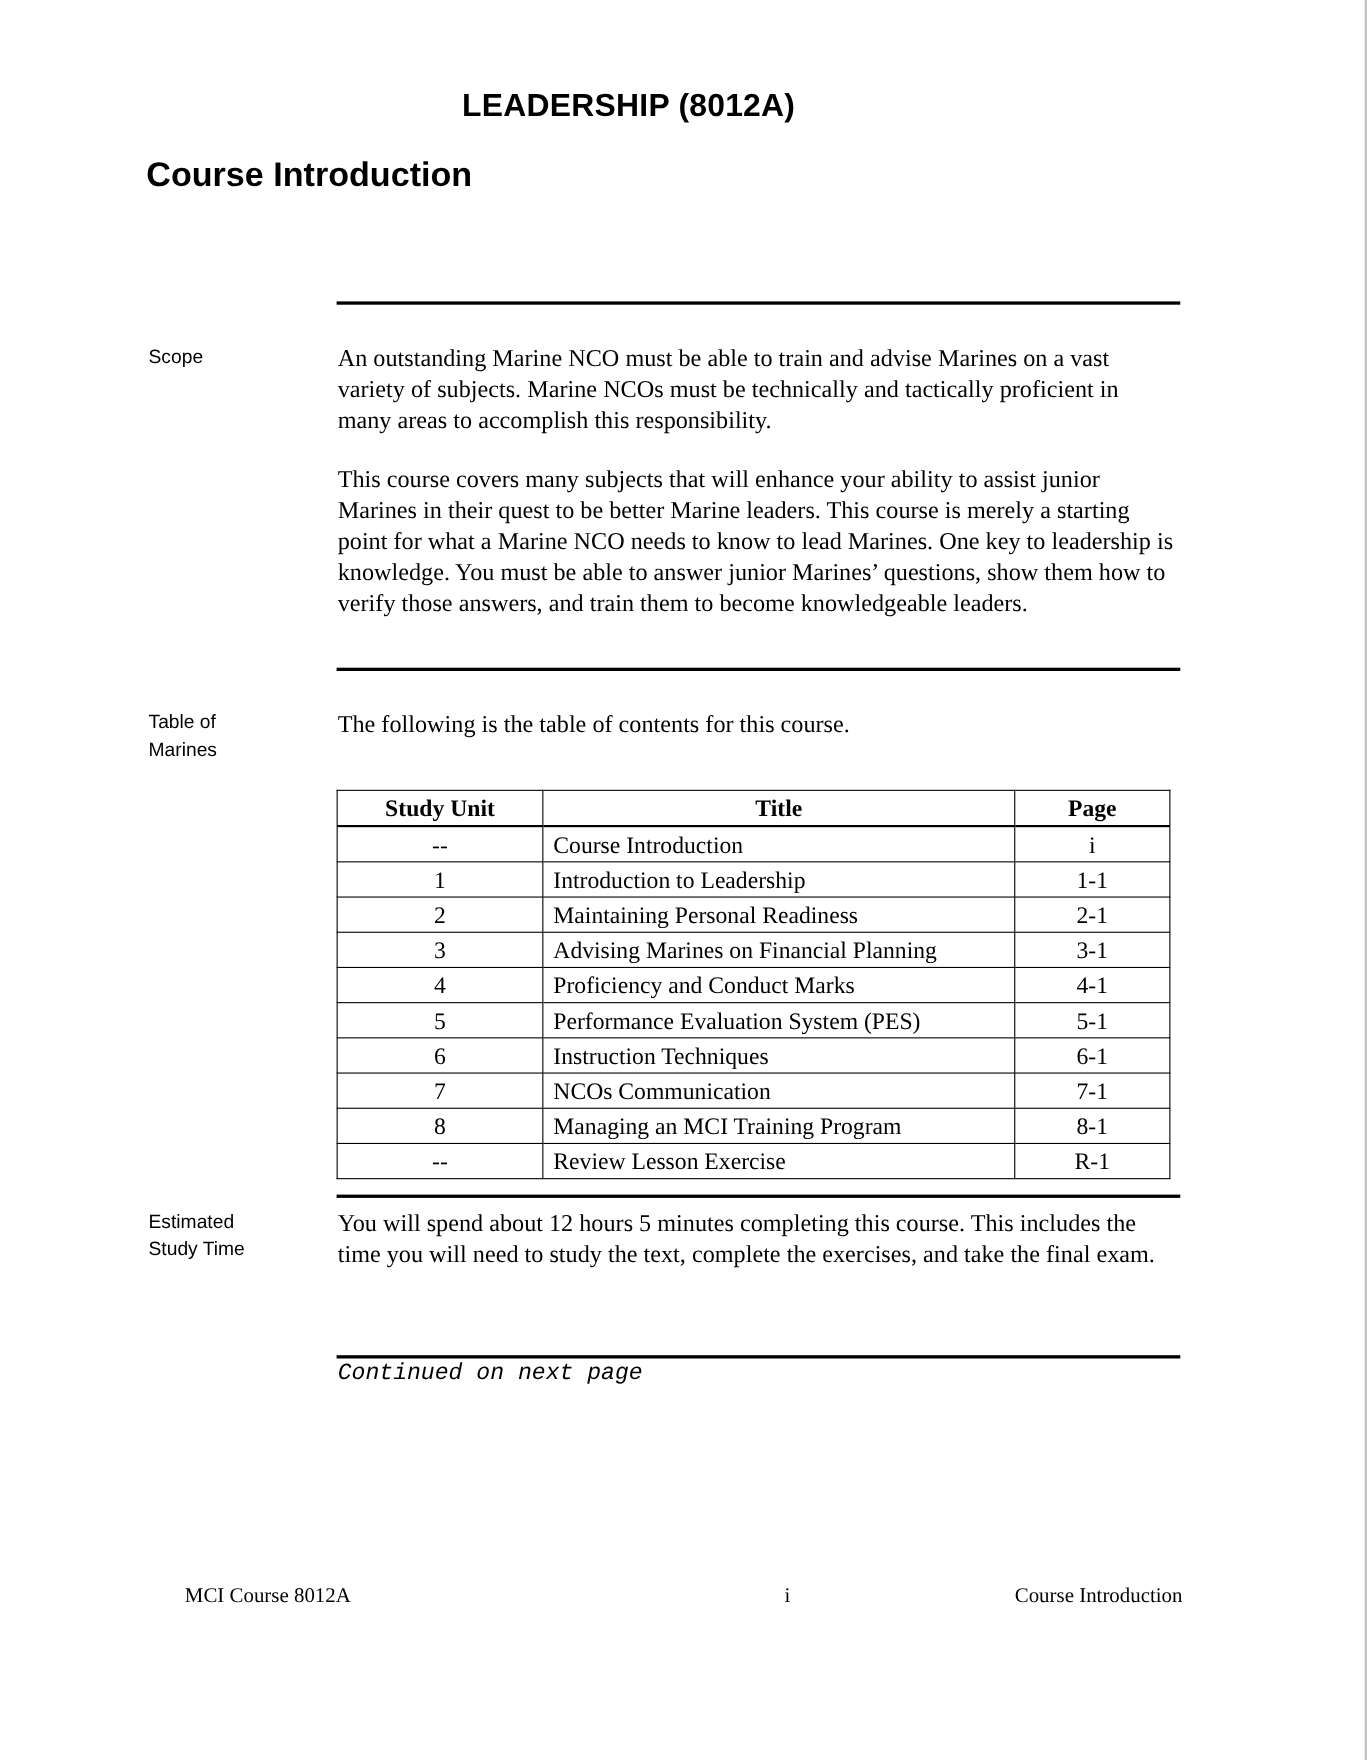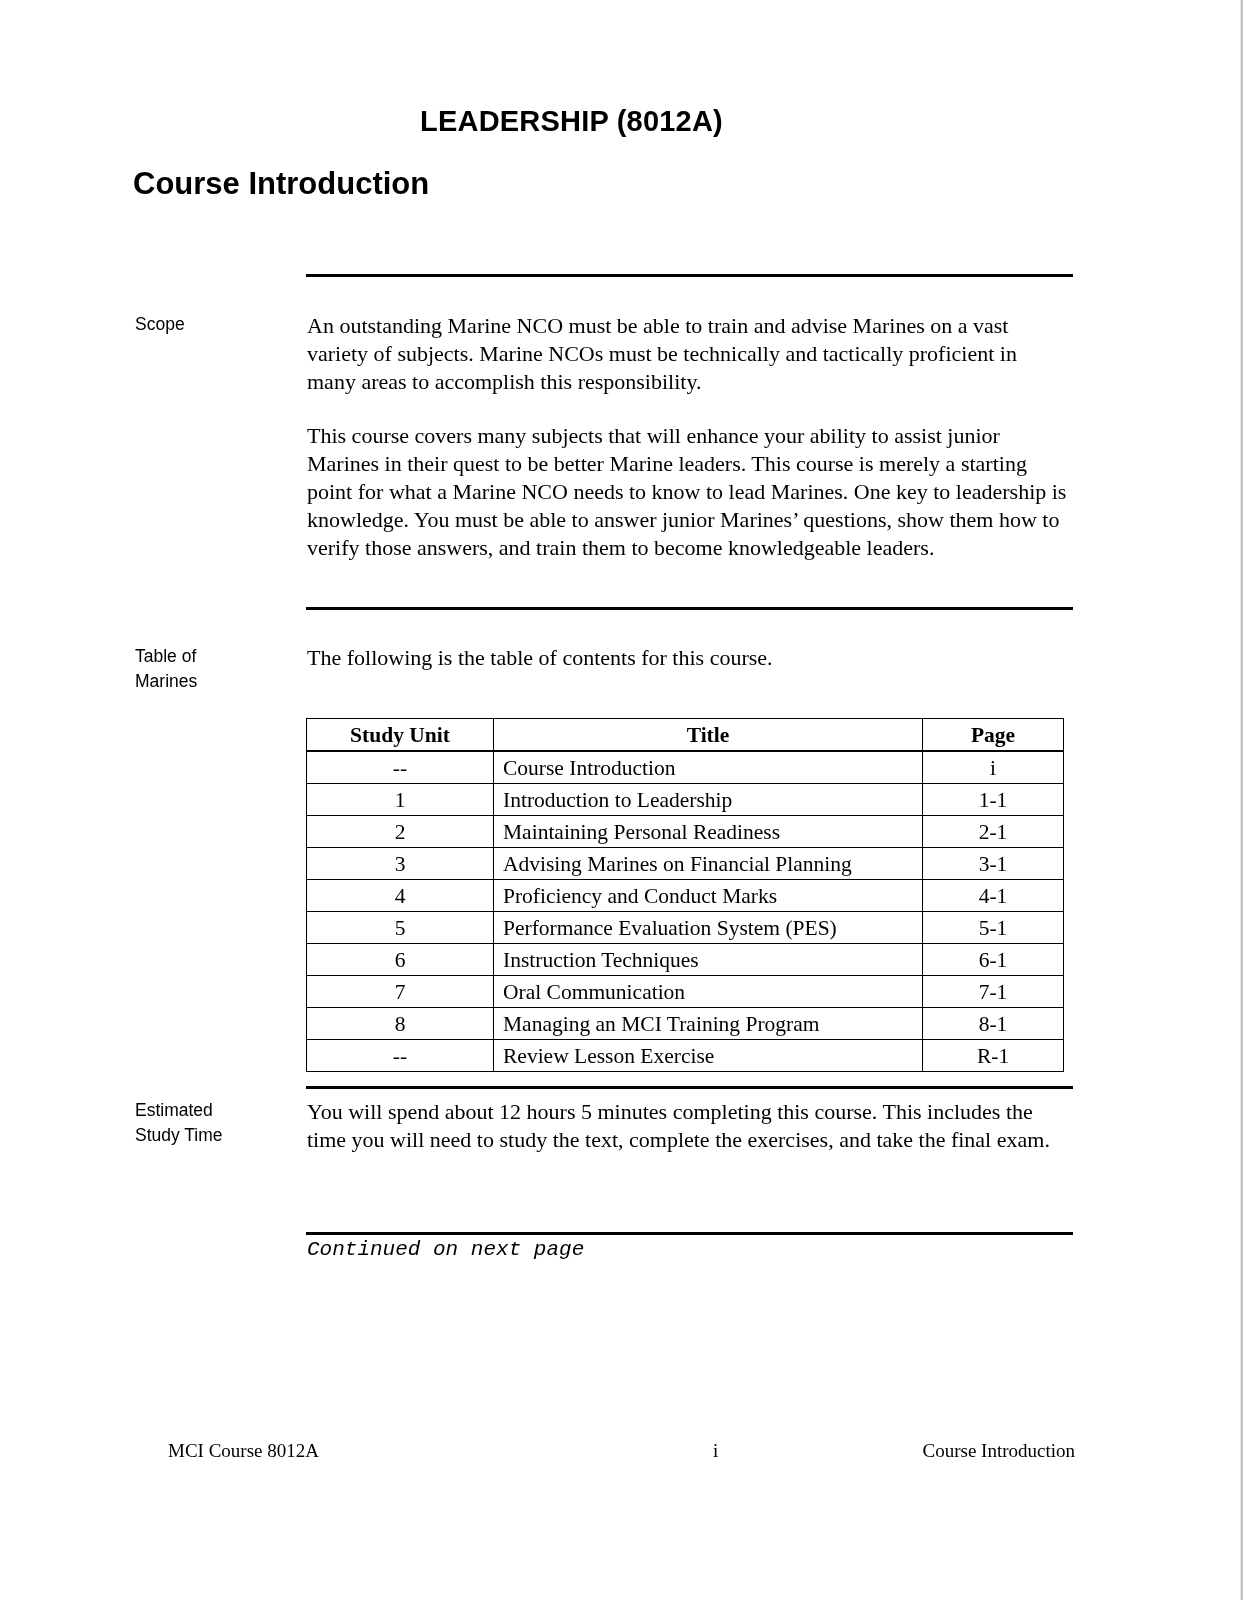--- a/index.html
+++ b/index.html
@@ -37,21 +37,21 @@
   }
 
   
   .doc-title {
     font-family: "Liberation Sans", sans-serif;
     font-weight: bold;
     font-size: 29px;
     text-align: center;
     letter-spacing: 0.2px;
     margin: 0;
-    padding-top: 105px;
+    padding-top: 80px;
     padding-right: 100px;
   }
   .section-title {
     font-family: "Liberation Sans", sans-serif;
     font-weight: bold;
     font-size: 31px;
     margin: 0;
     padding-top: 28px;
     padding-left: 133px;
   }
@@ -232,21 +232,21 @@
             <td class="c-title">Performance Evaluation System (PES)</td>
             <td class="c-page">5-1</td>
           </tr>
           <tr>
             <td class="c-unit">6</td>
             <td class="c-title">Instruction Techniques</td>
             <td class="c-page">6-1</td>
           </tr>
           <tr>
             <td class="c-unit">7</td>
-            <td class="c-title">Oral Communication</td>
+            <td class="c-title">NCOs Communication</td>
             <td class="c-page">7-1</td>
           </tr>
           <tr>
             <td class="c-unit">8</td>
             <td class="c-title">Managing an MCI Training Program</td>
             <td class="c-page">8-1</td>
           </tr>
           <tr>
             <td class="c-unit">--</td>
             <td class="c-title">Review Lesson Exercise</td>

